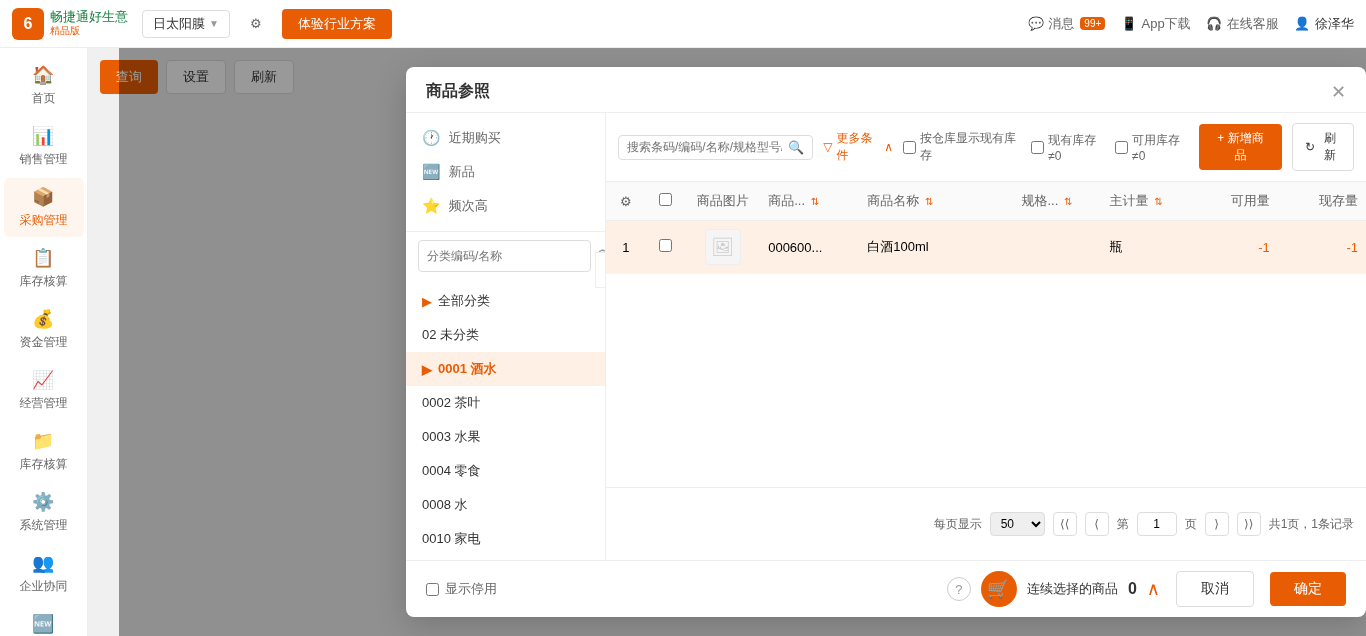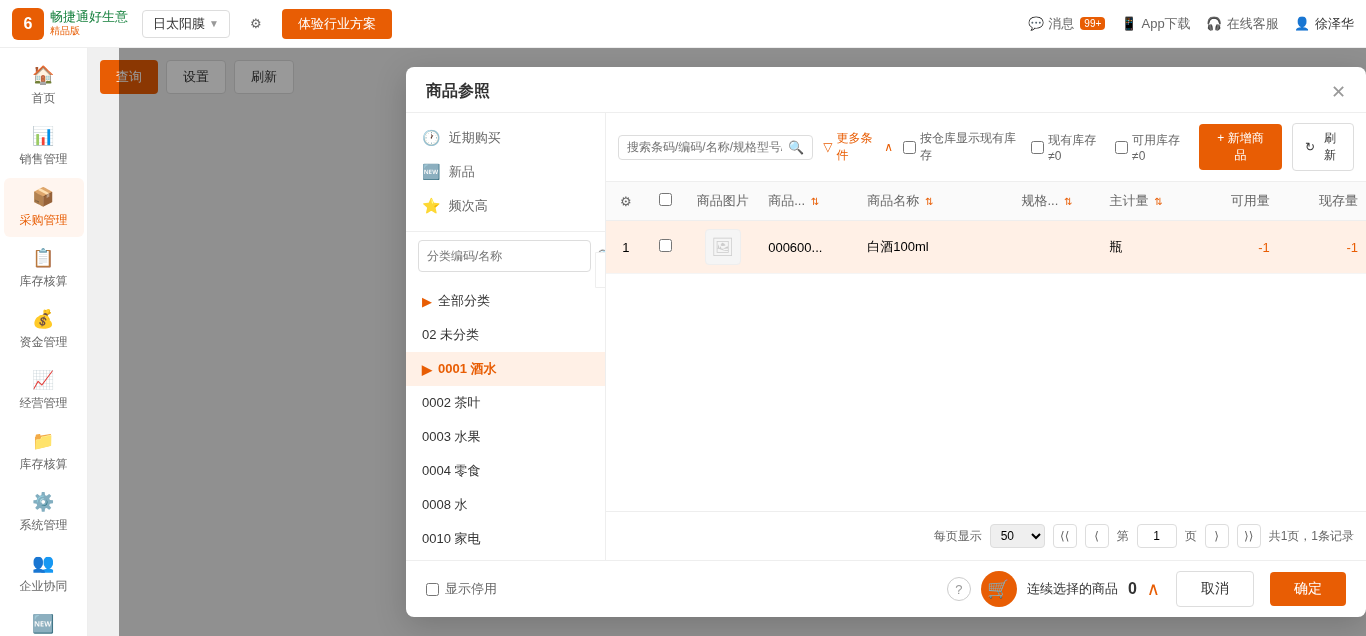--- a/index.html
+++ b/index.html
@@ -257,21 +257,21 @@
     .product-img-placeholder {
       width: 36px; height: 36px;
       background: #f5f5f5; border: 1px solid #eee;
       border-radius: 4px;
       display: flex; align-items: center; justify-content: center;
       color: #ccc; font-size: 18px; margin: 0 auto;
     }
 
     
     .pagination-bar {
-      padding: 12px 12px;
+      padding: 24px 12px;
       display: flex; align-items: center; justify-content: flex-end;
       gap: 8px; border-top: 1px solid #eee; font-size: 12px; color: #666;
     }
     .page-size-select {
       border: 1px solid #ddd; border-radius: 4px;
       padding: 3px 6px; font-size: 12px; outline: none;
     }
     .page-btn {
       width: 24px; height: 24px;
       border: 1px solid #ddd; border-radius: 4px;

